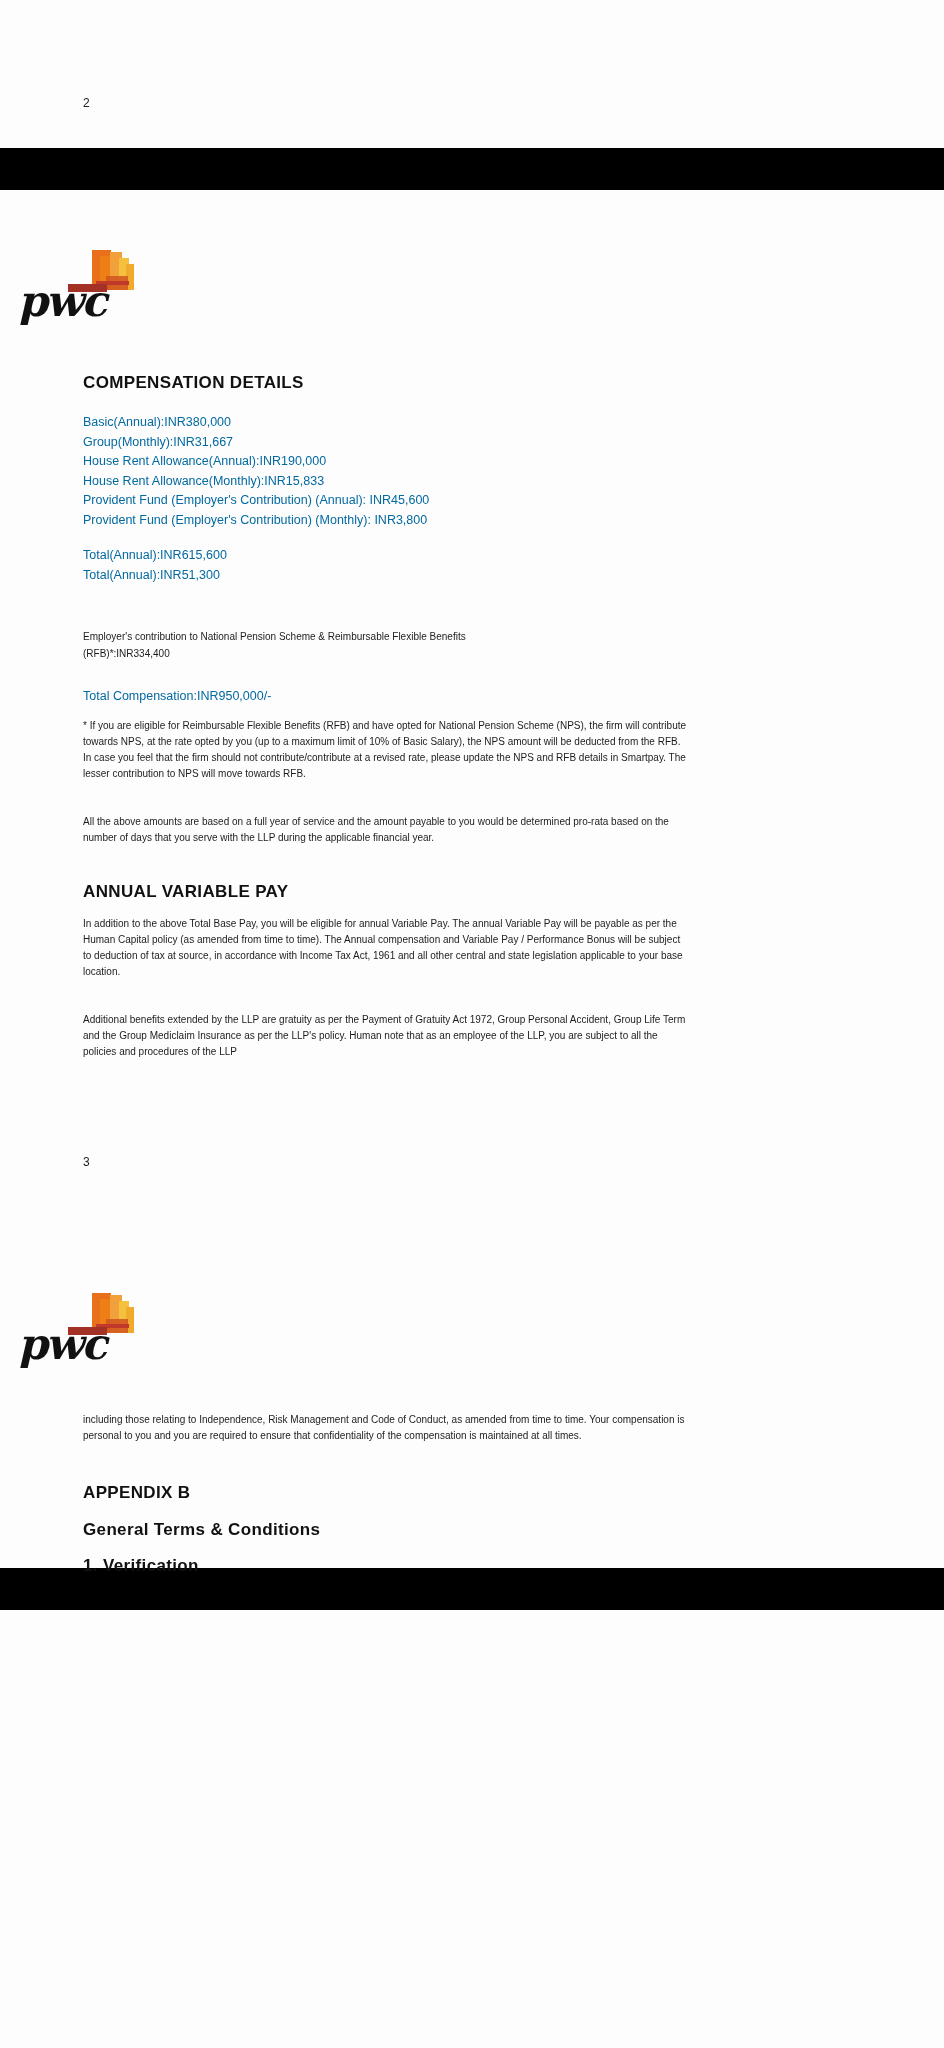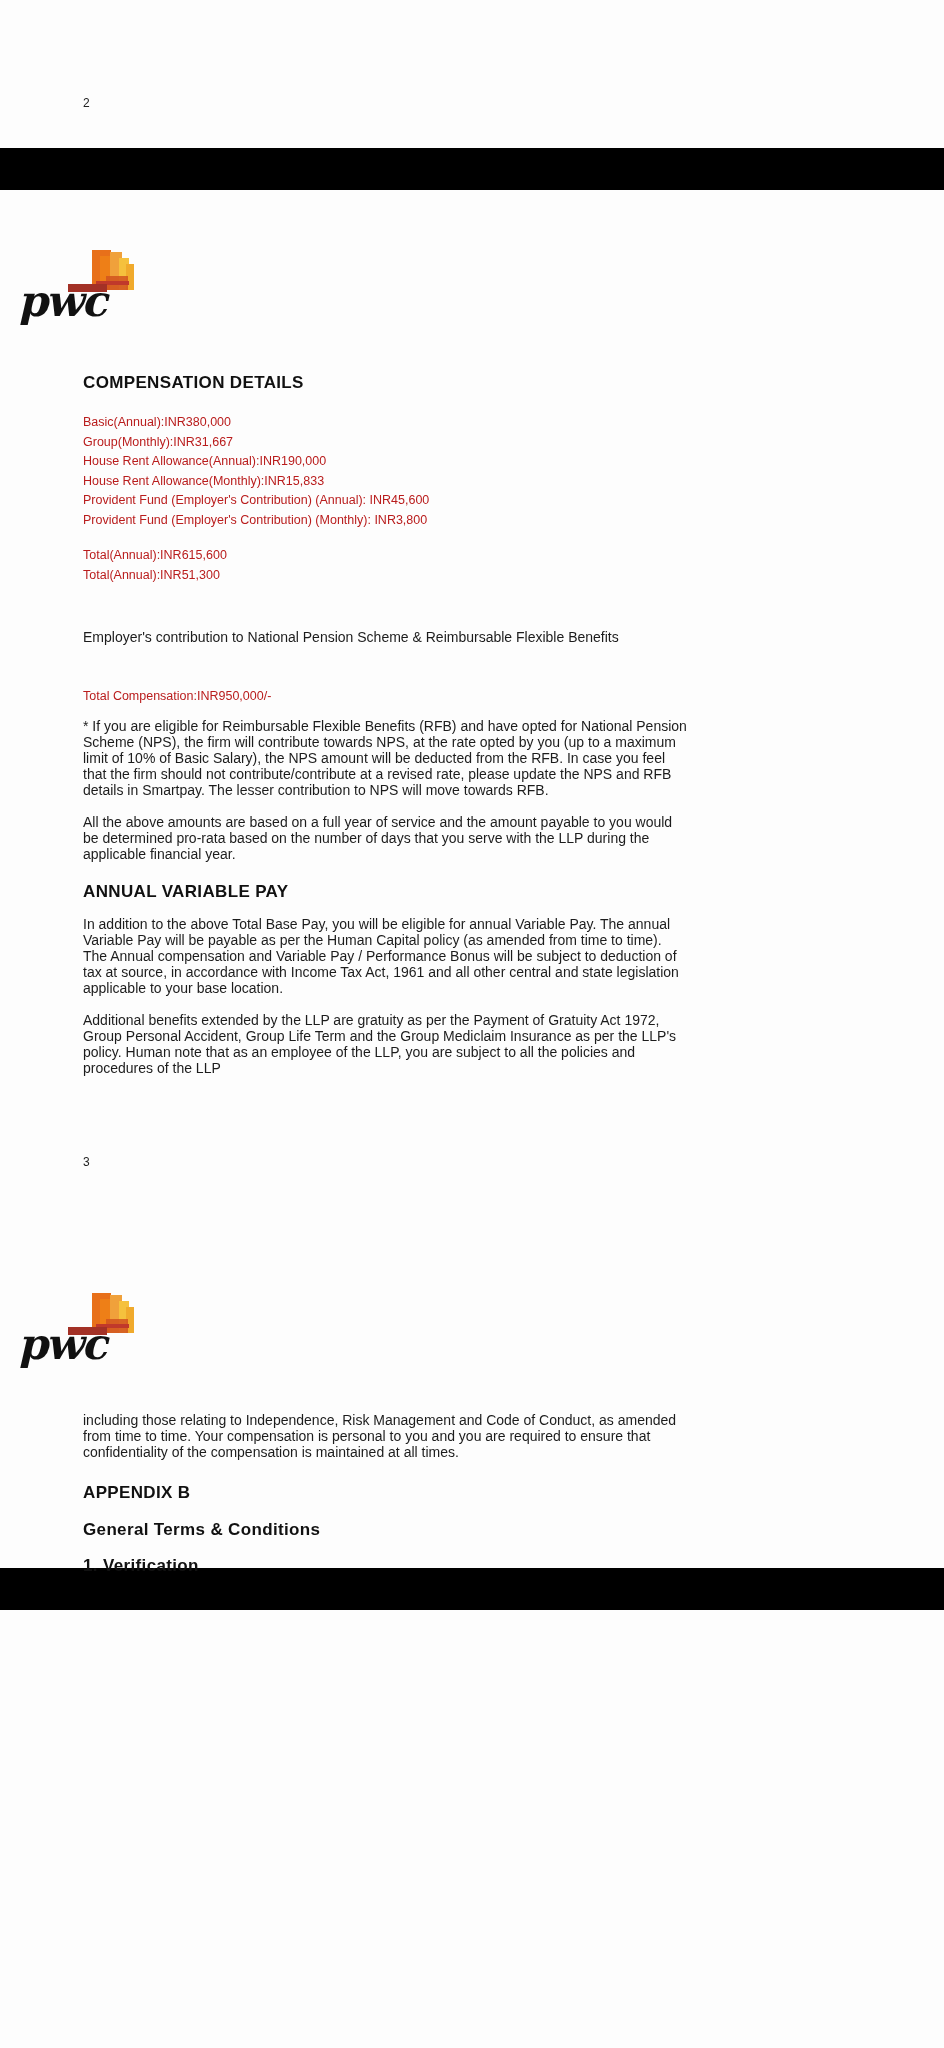--- a/index.html
+++ b/index.html
@@ -117,26 +117,26 @@
     font-weight: 700;
     font-size: 17px;
     letter-spacing: .35px;
     color: #111;
     margin: 0;
   }
   .line-item {
     font-family: "Liberation Sans", sans-serif;
     font-size: 12.5px;
     line-height: 19.5px;
-    color: #b91c1c;
+    color: #0369a1;
     white-space: nowrap;
   }
   .para {
     font-family: "Liberation Sans", sans-serif;
-    font-size: 14px;
+    font-size: 10px;
     line-height: 16.5px;
     color: #1c1c1c;
     margin: 0;
     text-align: left;
   }
   .tight { line-height: 16px; }
 </style>
 </head>
 <body>
 
@@ -178,20 +178,21 @@
     <div class="line-item">Provident Fund (Employer's Contribution) (Monthly): INR3,800</div>
   </div>
 
   <div class="doc-block" style="top:546px;">
     <div class="line-item">Total(Annual):INR615,600</div>
     <div class="line-item">Total(Annual):INR51,300</div>
   </div>
 
   <div class="doc-block" style="top:629px;">
     <div class="para">Employer's contribution to National Pension Scheme &amp; Reimbursable Flexible Benefits</div>
+    <div class="para">(RFB)*:INR334,400</div>
   </div>
 
   <div class="doc-block" style="top:657px;">
     <div class="line-item" style="margin-top:30px;">Total Compensation:INR950,000/-</div>
   </div>
 
   <div class="doc-block" style="top:718px;">
     <p class="para tight">* If you are eligible for Reimbursable Flexible Benefits (RFB) and have opted for National Pension Scheme (NPS), the firm will contribute towards NPS, at the rate opted by you (up to a maximum limit of 10% of Basic Salary), the NPS amount will be deducted from the RFB. In case you feel that the firm should not contribute/contribute at a revised rate, please update the NPS and RFB details in Smartpay. The lesser contribution to NPS will move towards RFB.</p>
   </div>
 

